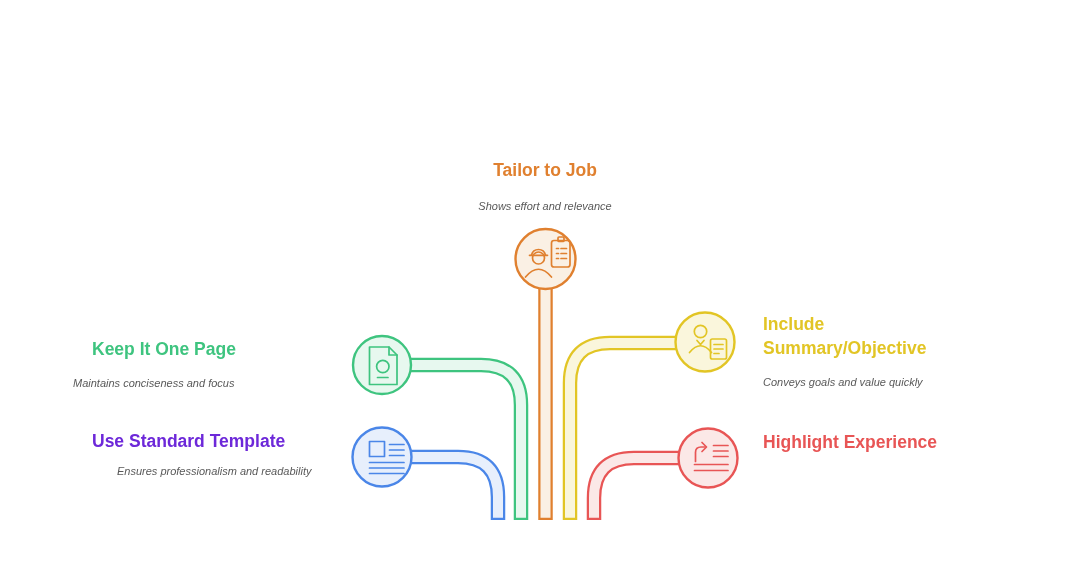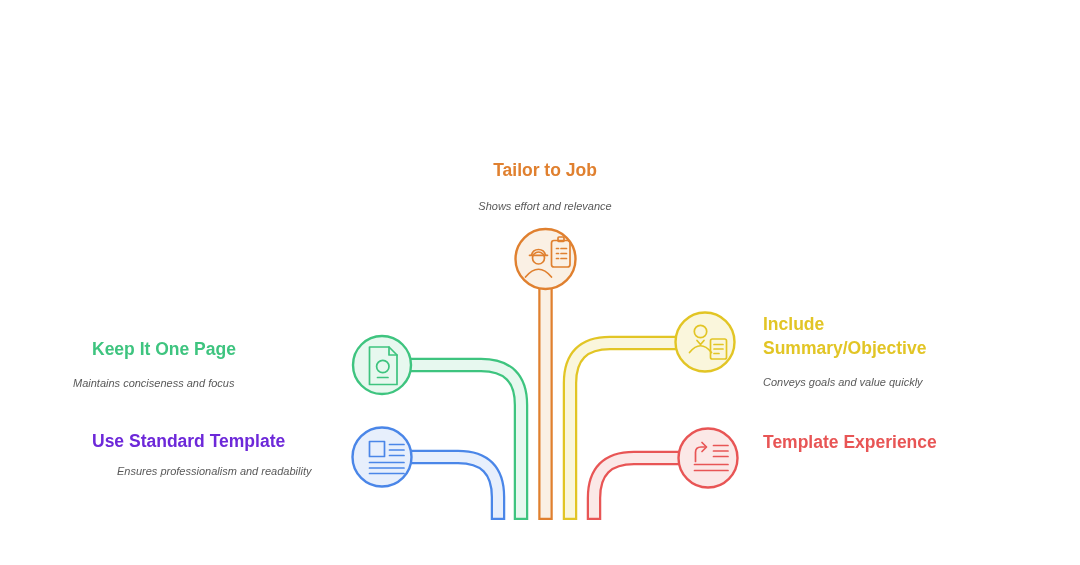--- a/index.html
+++ b/index.html
@@ -97,15 +97,15 @@
 
   <div class="label t-right" style="left: 92px; top: 337px; width: 240px; color: rgb(62, 196, 127);">Keep It One Page</div>
   <div class="desc t-right" style="left: 73px; top: 373px; width: 250px; color: rgb(89, 89, 89);">Maintains conciseness and focus</div>
 
   <div class="label t-right" style="left: 92px; top: 429px; width: 240px; color: #6d28d9;">Use Standard Template</div>
   <div class="desc t-right" style="left: 117px; top: 461px; width: 215px; color: rgb(89, 89, 89);">Ensures professionalism and readability</div>
 
   <div class="label t-left" style="left: 763px; top: 312px; width: 180px; color: rgb(226, 197, 37);">Include Summary/Objective</div>
   <div class="desc t-left" style="left: 763px; top: 372px; width: 250px; color: rgb(89, 89, 89);">Conveys goals and value quickly</div>
 
-  <div class="label t-left" style="left: 763px; top: 430px; width: 220px; color: rgb(232, 85, 85);">Template Experience</div>
+  <div class="label t-left" style="left: 763px; top: 430px; width: 220px; color: rgb(232, 85, 85);">Highlight Experience</div>
 
 </div>
 
 </body></html>

